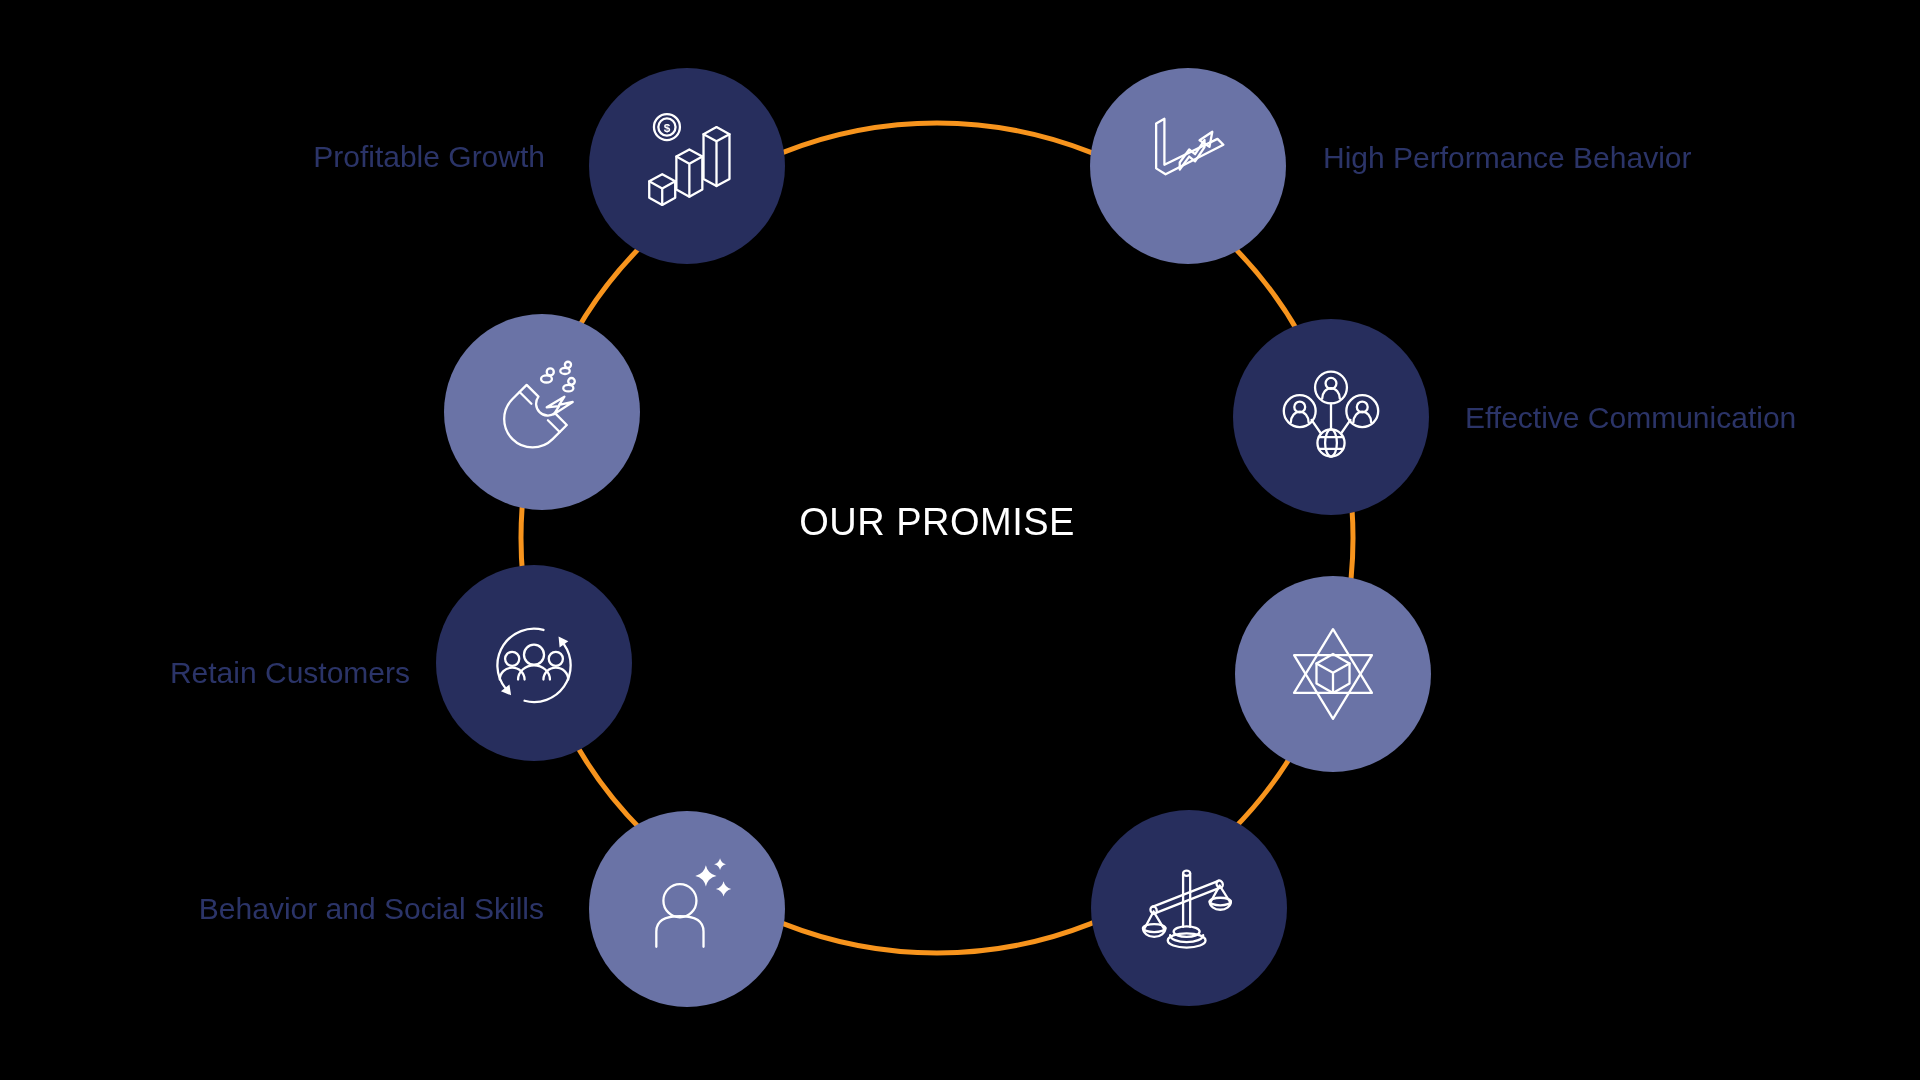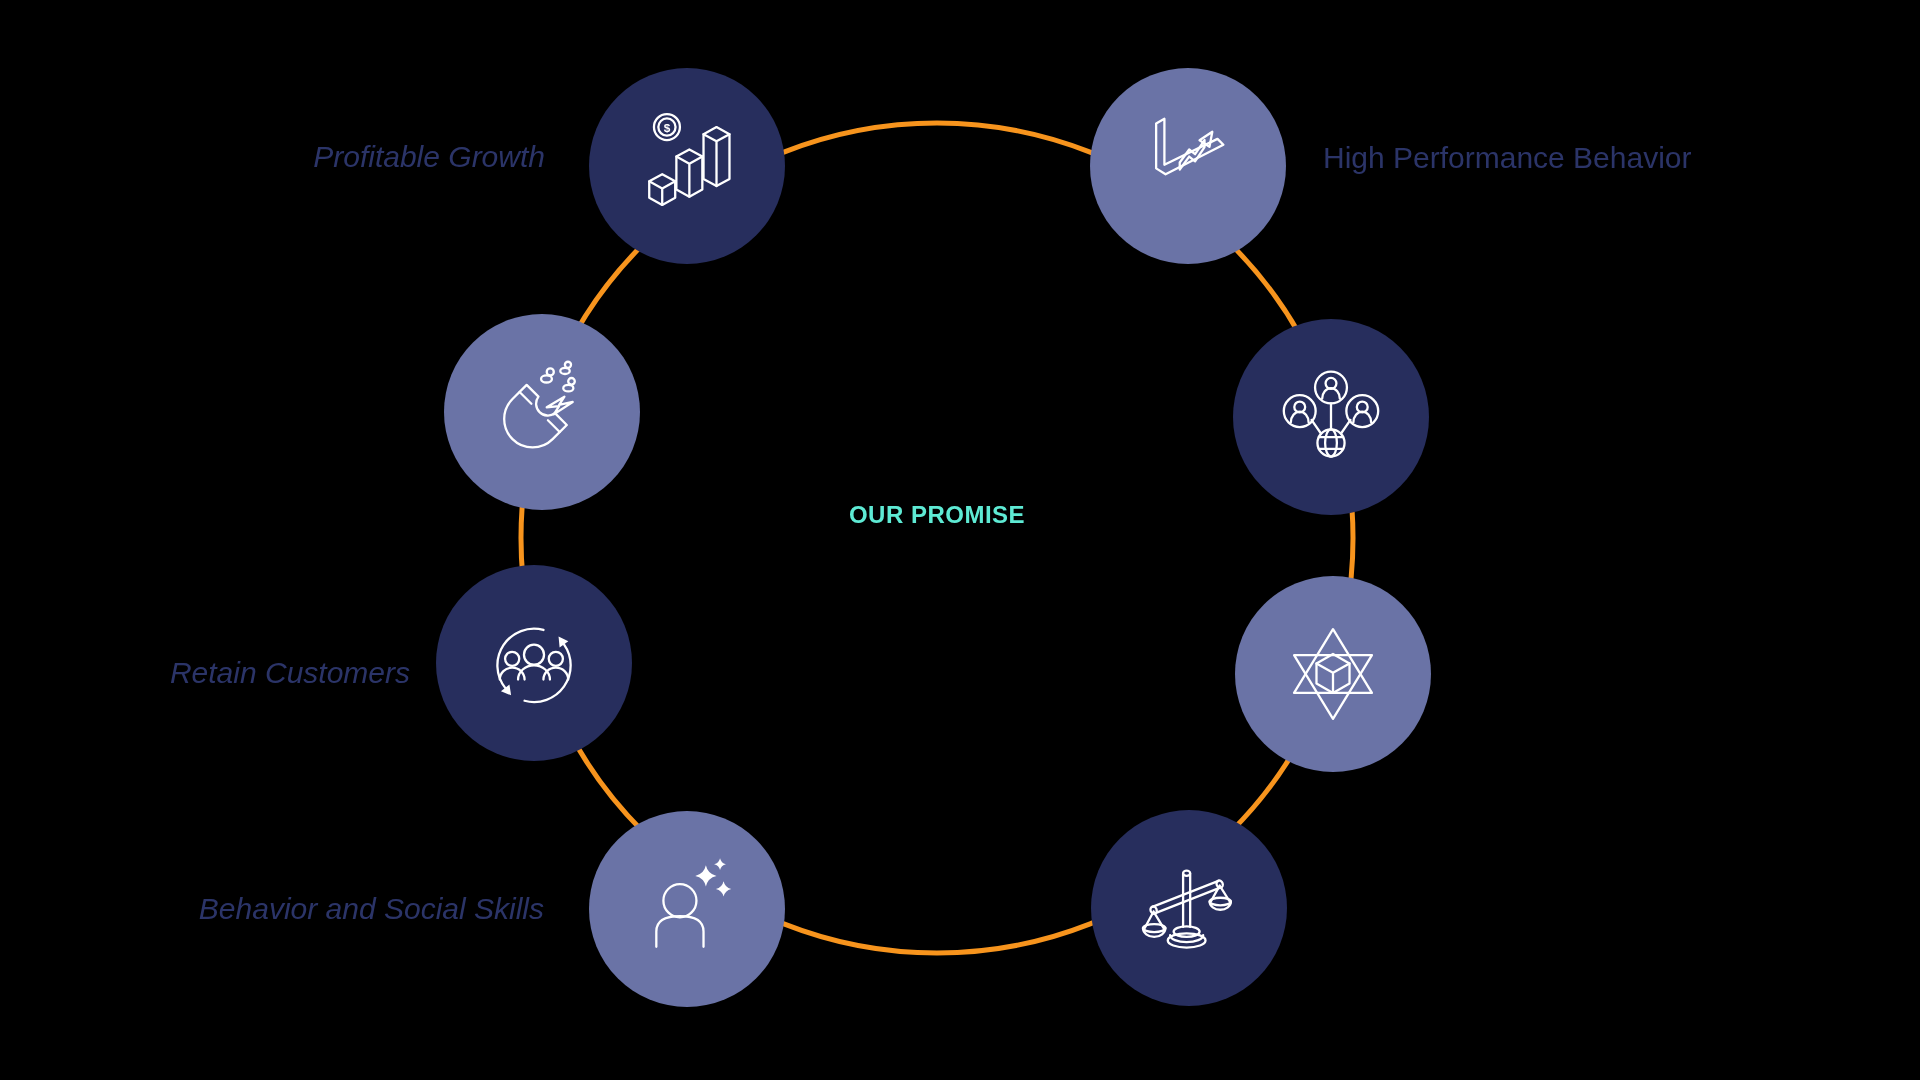--- a/index.html
+++ b/index.html
@@ -6,23 +6,23 @@
   .stage{position:relative;width:1920px;height:1080px;background:#000;overflow:hidden;
          font-family:"Liberation Sans",sans-serif;}
   .ring-svg{position:absolute;left:0;top:0;width:1920px;height:1080px;}
   .node{position:absolute;width:196px;height:196px;border-radius:50%;
         display:flex;align-items:center;justify-content:center;}
   .node.dark{background:#272e5d;}
   .node.light{background:#6a73a6;}
   .node svg.icon{width:118px;height:118px;}
   .node svg.icon *{vector-effect:non-scaling-stroke;}
   .label{position:absolute;color:#2b3468;font-size:30px;font-weight:500;white-space:nowrap;line-height:34px;}
-  .label.right-align{text-align:center;font-style:italic;}
+  .label.right-align{text-align:center;}
   .title{position:absolute;left:737px;top:501px;width:400px;text-align:center;
-         color:#5eead4;font-size:24px;font-weight:700;letter-spacing:.5px;}
+         color:#ffffff;font-size:38px;font-weight:400;letter-spacing:.5px;}
   
   .pos-1{left:589px;top:68px}   .pos-2{left:1090px;top:68px}
   .pos-3{left:444px;top:314px}  .pos-4{left:1233px;top:319px}
   .pos-5{left:436px;top:565px}  .pos-6{left:1235px;top:576px}
   .pos-7{left:589px;top:811px}  .pos-8{left:1091px;top:810px}
   
   .lp-1{right:1375px;top:140px} .lp-2{left:1323px;top:141px}
   .lp-3{right:1523px;top:393px} .lp-4{left:1465px;top:401px}
   .lp-5{right:1510px;top:656px} .lp-6{left:1465px;top:658px}
   .lp-7{right:1376px;top:892px} .lp-8{left:1323px;top:894px}
@@ -94,20 +94,21 @@
         <path d="M42.5,34.5 a7.5,9 0 0 1 15,0"></path>
           <path d="M16,54.5 a7.5,9 0 0 1 15,0"></path>
           <path d="M69,54.5 a7.5,9 0 0 1 15,0"></path>
         <path d="M50,38.5 L50,60.5 M33.5,52.5 L41.5,64 M66.5,52.5 L58.5,64"></path>
         <circle cx="50" cy="72" r="11.5"></circle>
           <ellipse cx="50" cy="72" rx="5" ry="11.5"></ellipse>
         <path d="M39.7,67 L60.3,67 M39.7,77 L60.3,77"></path>
       </g>
     </svg>
   </div>
+  <div class="label lp-4">Effective Communication</div>
 
   <div class="node dark pos-5">
     <svg class="icon" viewBox="0 0 100 100">
       <g class="ic">
         <path d="M58,22 A31,31 0 0 0 25.6,71.1"></path>
         <path d="M42,82 A31,31 0 0 0 75.4,34.2"></path>
         <circle cx="31.5" cy="46.5" r="6"></circle>
           <path d="M21,64 a10.5,10 0 0 1 21,0"></path>
         <circle cx="68.5" cy="46.5" r="6"></circle>
           <path d="M58,64 a10.5,10 0 0 1 21,0"></path>

